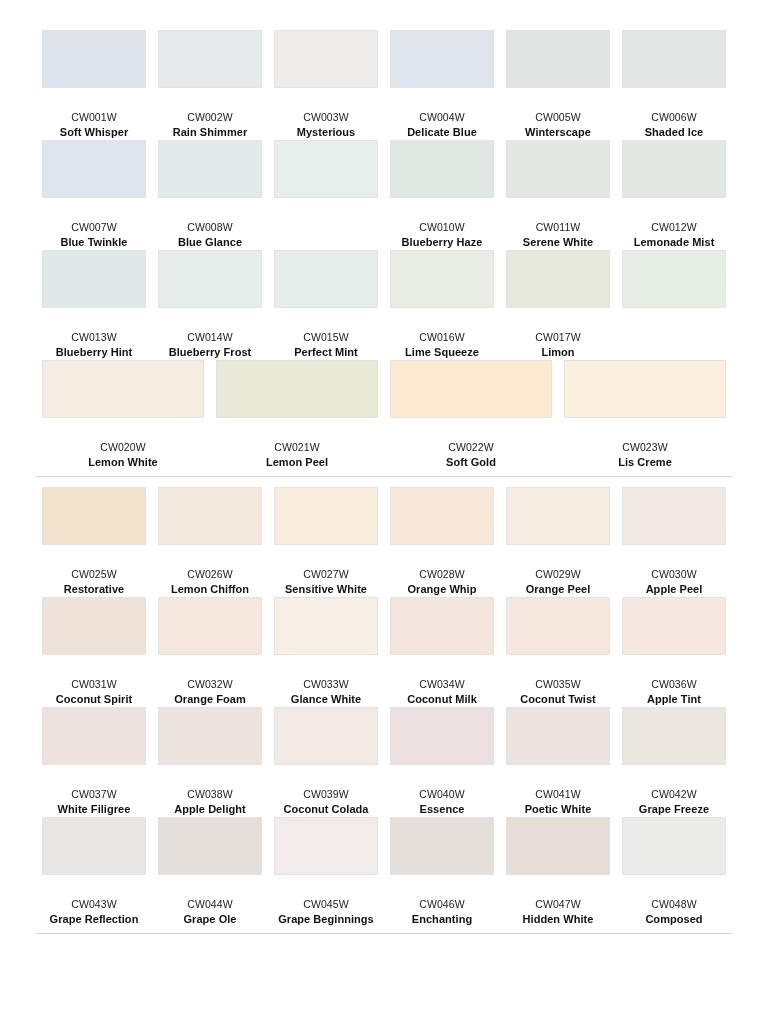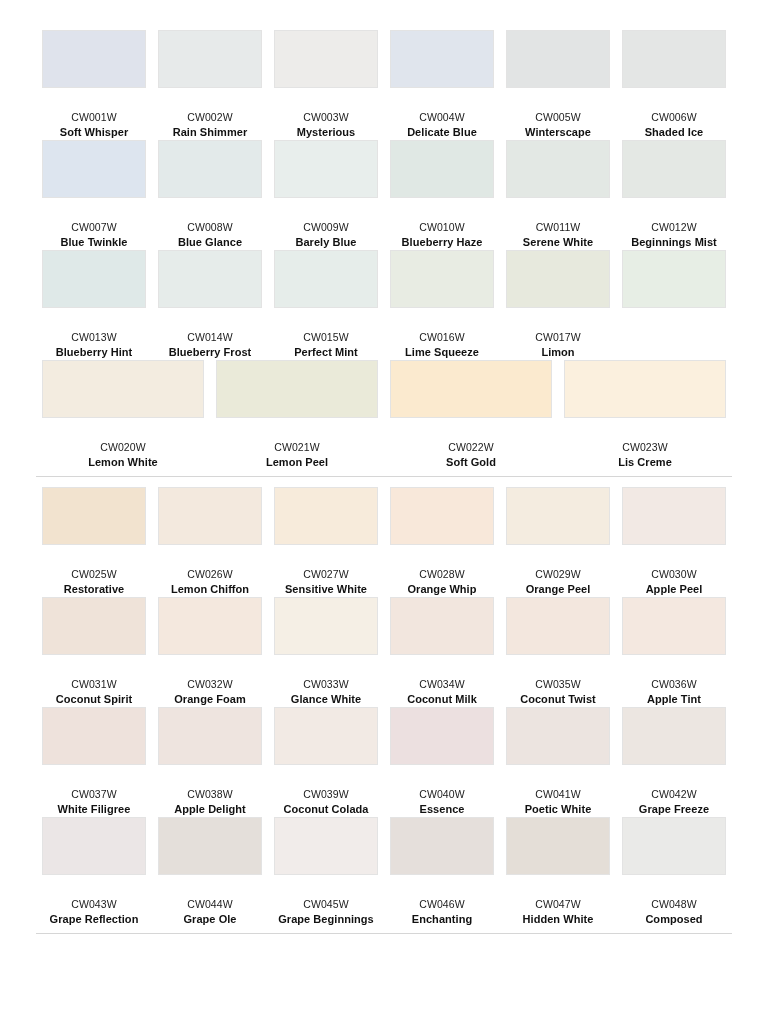--- a/index.html
+++ b/index.html
@@ -140,44 +140,40 @@
           </div>
           <div class="cell">
             <div class="chip" style="background: rgb(227, 234, 234);"></div>
             <div class="labels">
               <div class="code">CW008W</div>
               <div class="name">Blue Glance</div>
             </div>
           </div>
           <div class="cell">
             <div class="chip" style="background: rgb(232, 238, 236);"></div>
-            <div class="labels">
-              <div class="code">CW009W</div>
-              <div class="name">Barely Blue</div>
-            </div>
           </div>
           <div class="cell">
             <div class="chip" style="background: rgb(224, 232, 228);"></div>
             <div class="labels">
               <div class="code">CW010W</div>
               <div class="name">Blueberry Haze</div>
             </div>
           </div>
           <div class="cell">
             <div class="chip" style="background: rgb(227, 232, 228);"></div>
             <div class="labels">
               <div class="code">CW011W</div>
               <div class="name">Serene White</div>
             </div>
           </div>
           <div class="cell">
             <div class="chip" style="background: rgb(228, 232, 228);"></div>
             <div class="labels">
               <div class="code">CW012W</div>
-              <div class="name">Beginnings Mist</div>
+              <div class="name">Lemonade Mist</div>
             </div>
           </div>
         </div>
         <div class="row">
           <div class="cell">
             <div class="chip" style="background: rgb(223, 233, 232);"></div>
             <div class="labels">
               <div class="code">CW013W</div>
               <div class="name">Blueberry Hint</div>
             </div>

